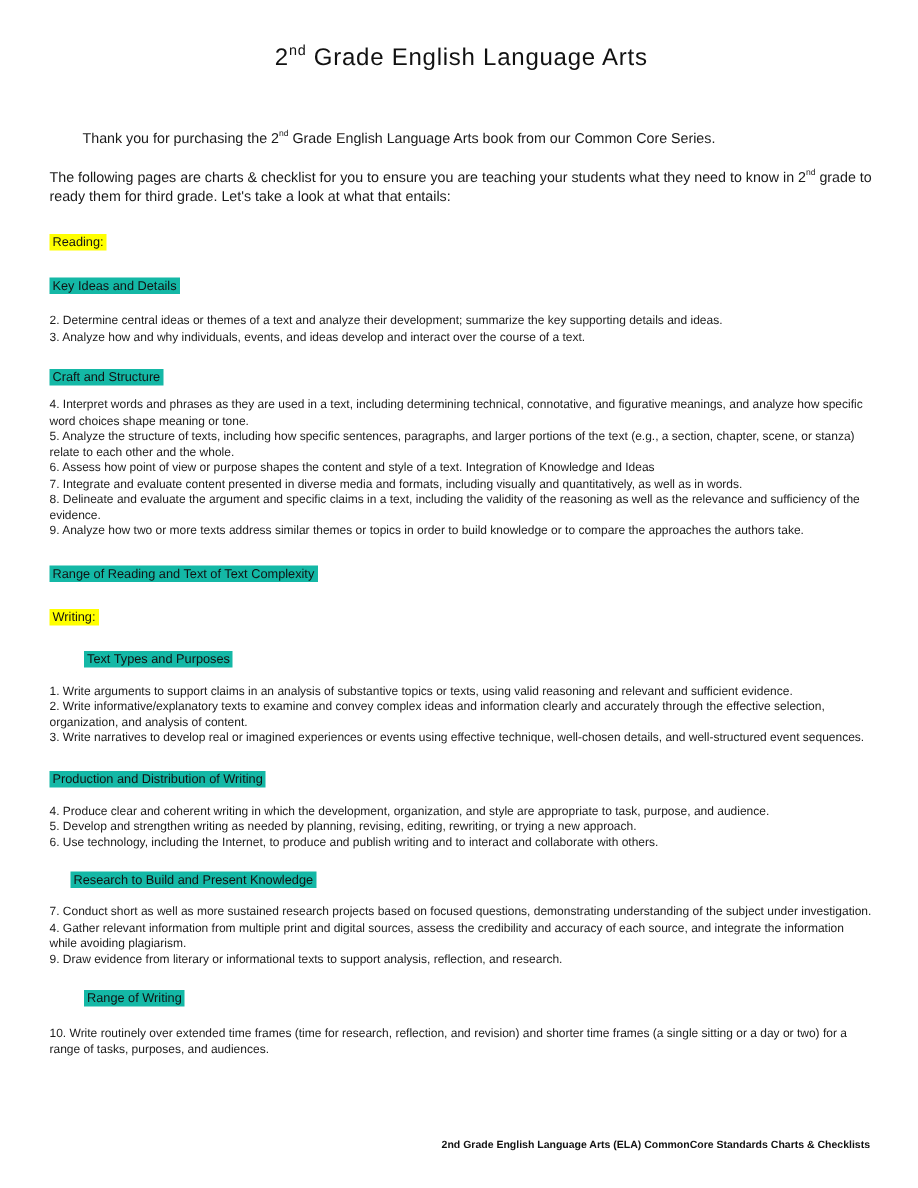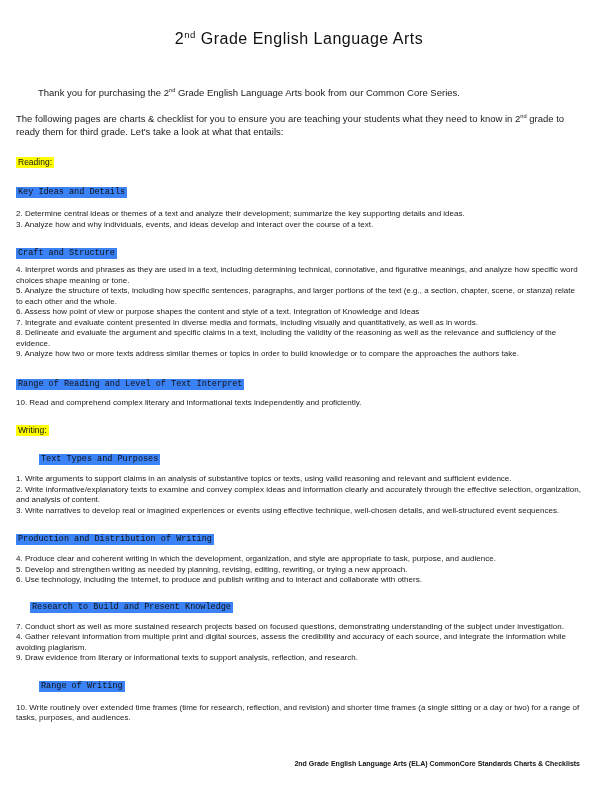--- a/index.html
+++ b/index.html
@@ -12,21 +12,21 @@
     width: 612px;
     height: 792px;
     background: #ffffff;
     font-family: "Liberation Sans", sans-serif;
     color: #1a1a1a;
     overflow: hidden;
     box-sizing: border-box;
   }
   .content {
     position: absolute;
-    left: 16px;
+    left: 33px;
     right: 30px;
     top: 0;
   }
   .title {
     margin: 30px 0 0 0;
     text-align: center;
     font-size: 16px;
     font-weight: normal;
     letter-spacing: 0.5px;
     color: #111111;
@@ -47,21 +47,21 @@
   .label-row.reading { margin-top: 13px; }
   .label-row.writing { margin-top: 11px; }
   .hl {
     display: inline-block;
     font-size: 8.5px;
     line-height: 11px;
     padding: 0 2px;
     color: #111111;
   }
   .hl-yellow { background: #ffff00; }
-  .hl-green  { background: #3b82f6; font-family: Liberation Mono, monospace; }
+  .hl-green  { background: #14b8a6; }
   .heading-row { margin-top: 11px; margin-bottom: 0; }
   .heading-row.mt12 { margin-top: 12px; }
   .heading-row.mt10 { margin-top: 10px; padding-left: 23px; }
   .heading-row.mt9  { margin-top: 9px; padding-left: 14px;  }
   .items { margin-top: 11px; }
   .items.mt6 { margin-top: 6px; }
   .items.mt8 { margin-top: 8px; }
   .items.mt9 { margin-top: 9px; }
   .item {
     margin: 0;
@@ -107,24 +107,21 @@
     <div class="items mt6">
       <p class="item">4. Interpret words and phrases as they are used in a text, including determining technical, connotative, and figurative meanings, and analyze how specific word choices shape meaning or tone.</p>
       <p class="item">5. Analyze the structure of texts, including how specific sentences, paragraphs, and larger portions of the text (e.g., a section, chapter, scene, or stanza) relate to each other and the whole.</p>
       <p class="item">6. Assess how point of view or purpose shapes the content and style of a text. Integration of Knowledge and Ideas</p>
       <p class="item">7. Integrate and evaluate content presented in diverse media and formats, including visually and quantitatively, as well as in words.</p>
       <p class="item">8. Delineate and evaluate the argument and specific claims in a text, including the validity of the reasoning as well as the relevance and sufficiency of the evidence.</p>
       <p class="item">9. Analyze how two or more texts address similar themes or topics in order to build knowledge or to compare the approaches the authors take.</p>
     </div>
 
     <div class="heading-row mt12">
-      <span class="hl hl-green">Range of Reading and Level of Text Interpret</span>
-    </div>
-    <div class="items mt8">
-      <p class="item">10. Read and comprehend complex literary and informational texts independently and proficiently.</p>
+      <span class="hl hl-green">Range of Reading and Text of Text Complexity</span>
     </div>
 
     <div class="label-row writing">
       <span class="hl hl-yellow">Writing:</span>
     </div>
 
     <div class="heading-row mt10">
       <span class="hl hl-green">Text Types and Purposes</span>
     </div>
     <div class="items mt9">

